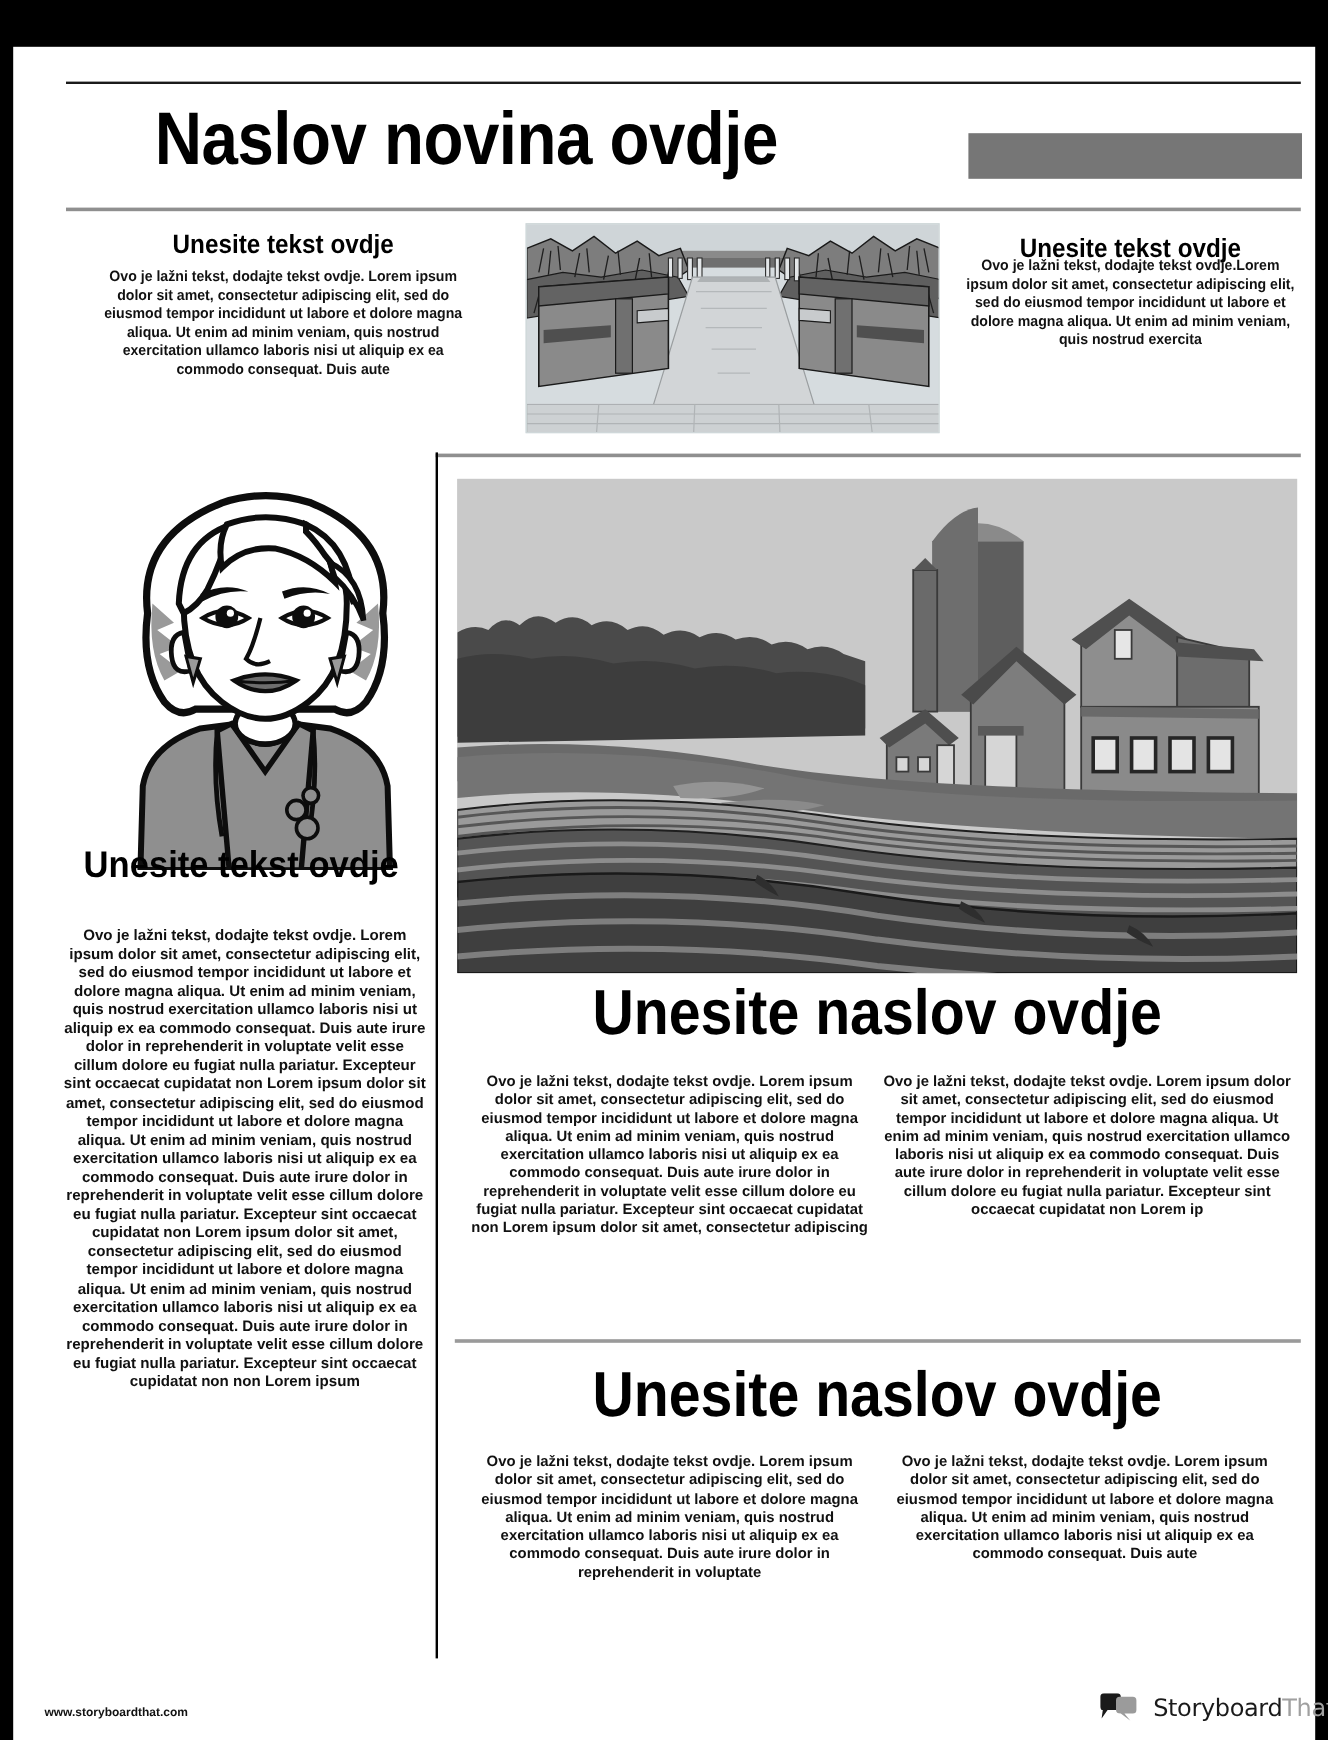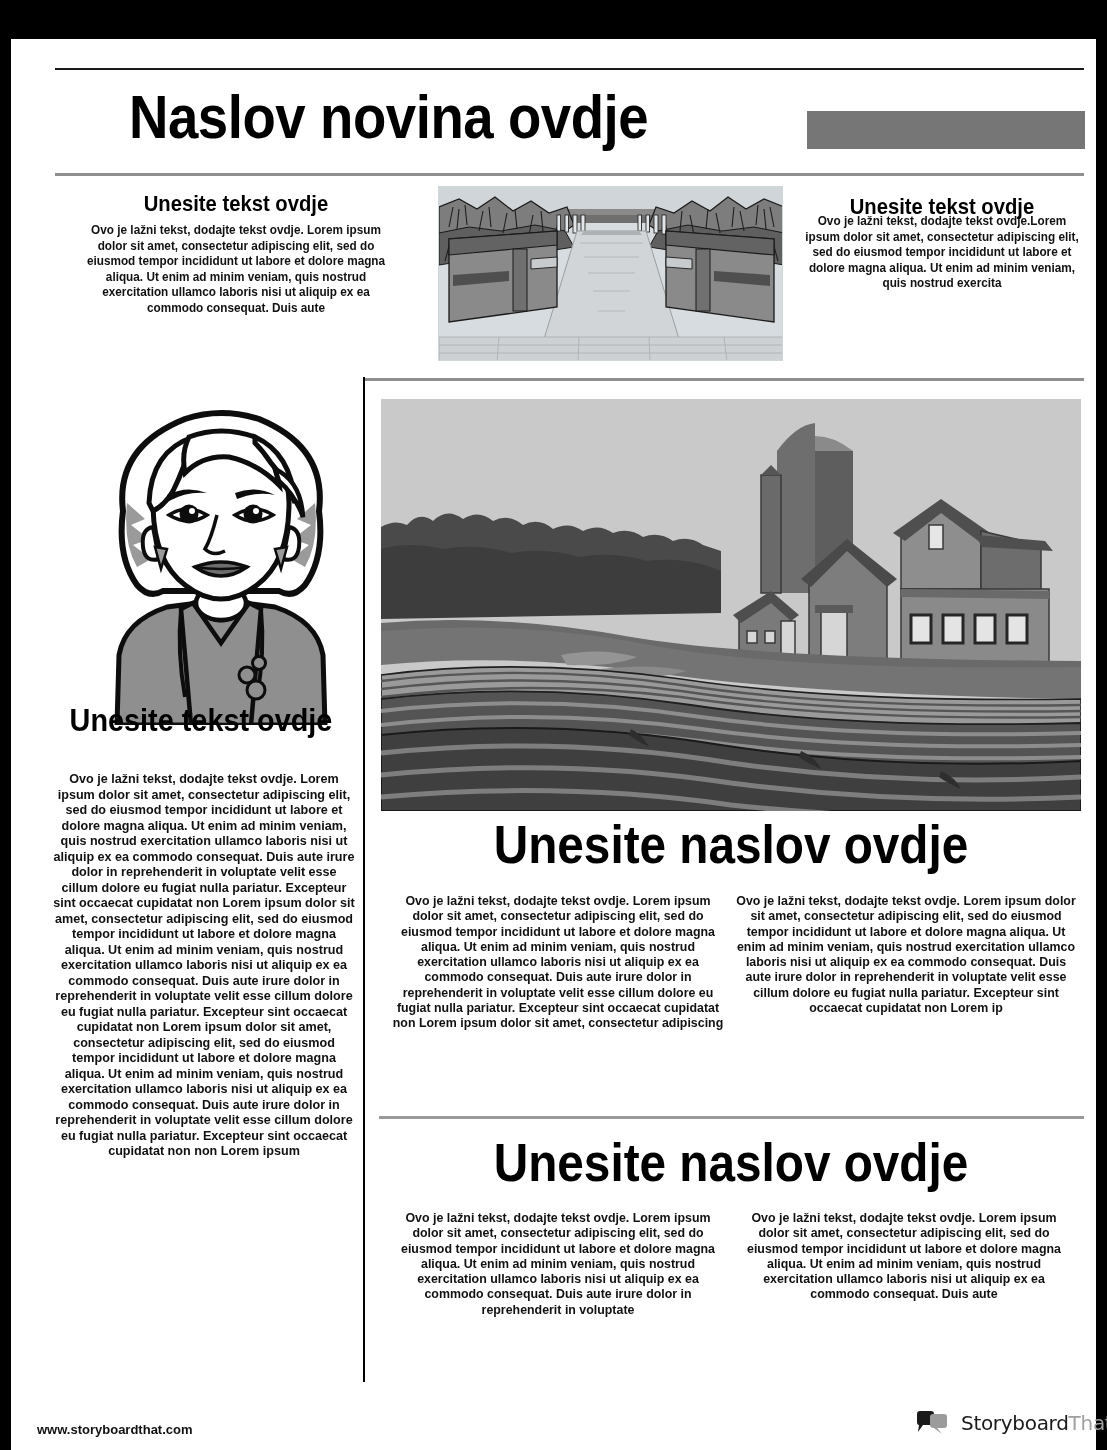--- a/index.html
+++ b/index.html
@@ -197,21 +197,21 @@
   #sec1-col-b { left: 724px; top: 855px; width: 342px; }
   #sec2-col-a { left: 378px; top: 1172px; width: 338px; }
   #sec2-col-b { left: 724px; top: 1172px; width: 338px; }
 
   
   .footer-url {
     position: absolute;
     left: 26px; top: 1383px;
     font-family: "Liberation Sans Narrow", "Liberation Sans", sans-serif;
     font-weight: 700;
-    font-size: 13px;
+    font-size: 10px;
     color: #111;
   }
   .footer-logo {
     position: absolute;
     left: 905px; top: 1372px;
     display: flex;
     align-items: center;
     gap: 13px;
   }
   .logo-bubbles { width: 32px; height: 23px; }

